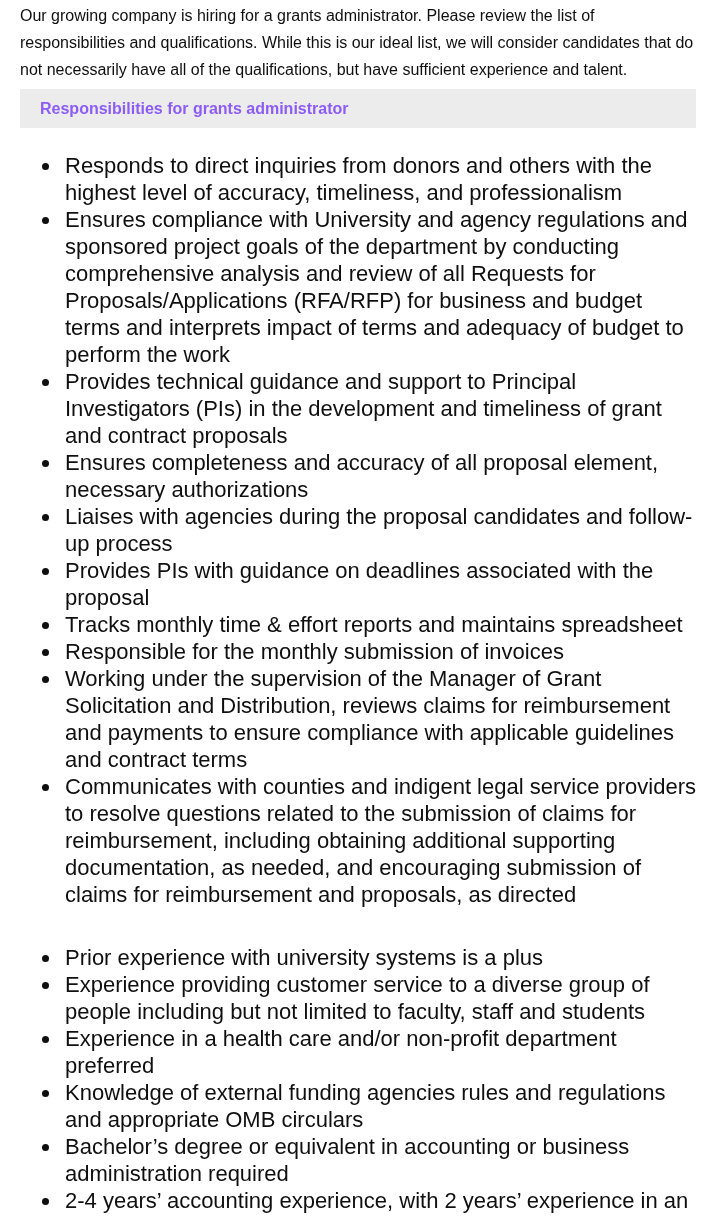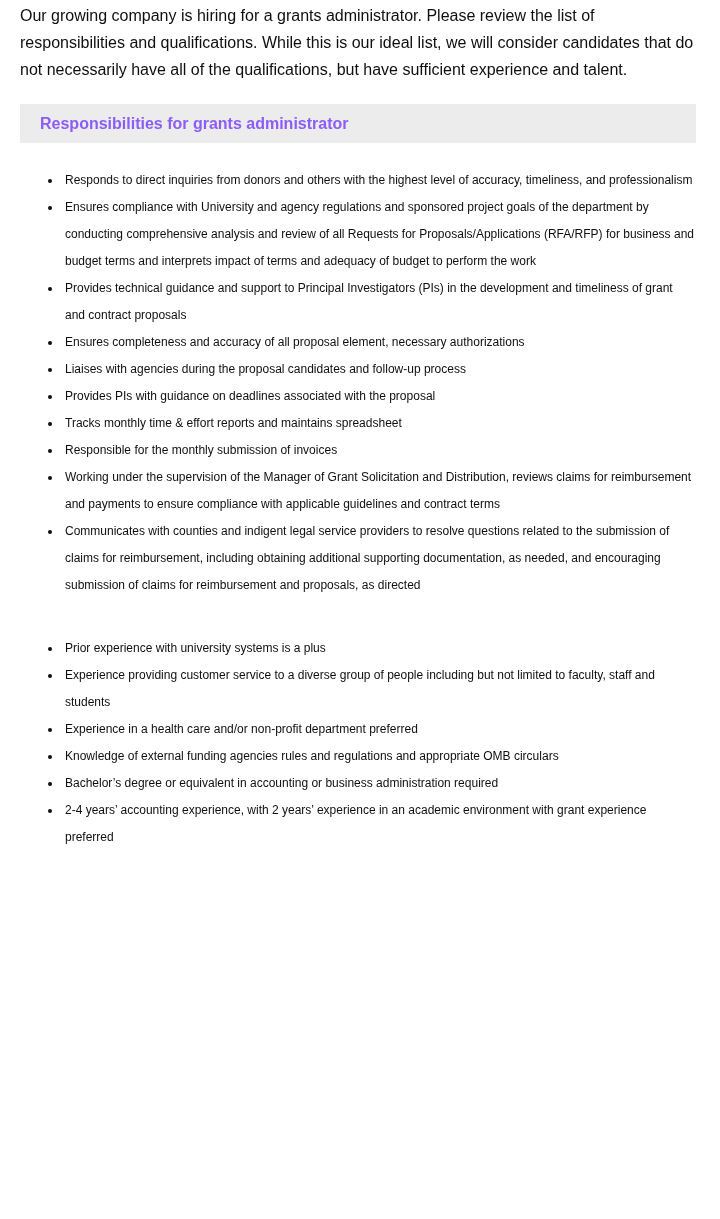--- a/index.html
+++ b/index.html
@@ -22,34 +22,34 @@
     font-size: 28px;
     font-weight: 700;
     text-align: center;
     margin: 8px 0 24px 0;
     color: #0b0b0b;
     letter-spacing: 0.2px;
   }
   .intro {
     font-size: 16px;
     line-height: 27px;
-    margin: 0 0 21px 0;
+    margin: 0 0 6px 0;
   }
   .section-header {
     background: #ececec;
     font-size: 16px;
     font-weight: 700;
     padding: 11px 20px 10px 20px;
     margin: 0 0 12px 0;
     color: #8b5cf6;
   }
   ul.item-list {
     margin: 0 0 24px 0;
     padding: 12px 0 0 42px;
-    font-size: 12px;
+    font-size: 22px;
     line-height: 27px;
     list-style-type: disc;
   }
   ul.item-list li {
     padding-left: 3px;
     margin: 0 0 0 0;
   }
   ul.item-list.last {
     margin-bottom: 16px;
   }

